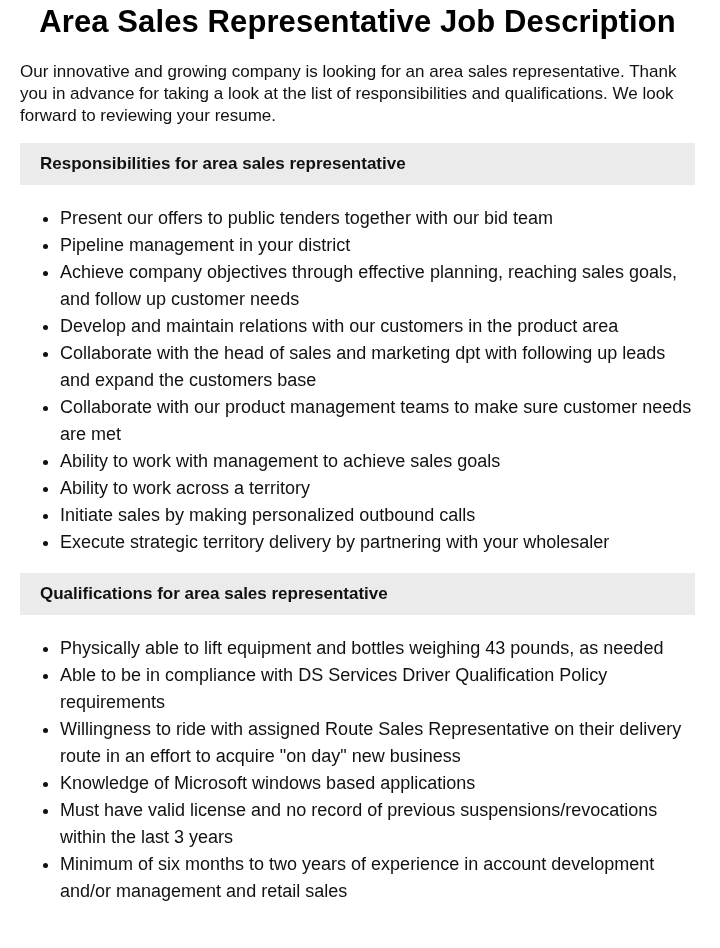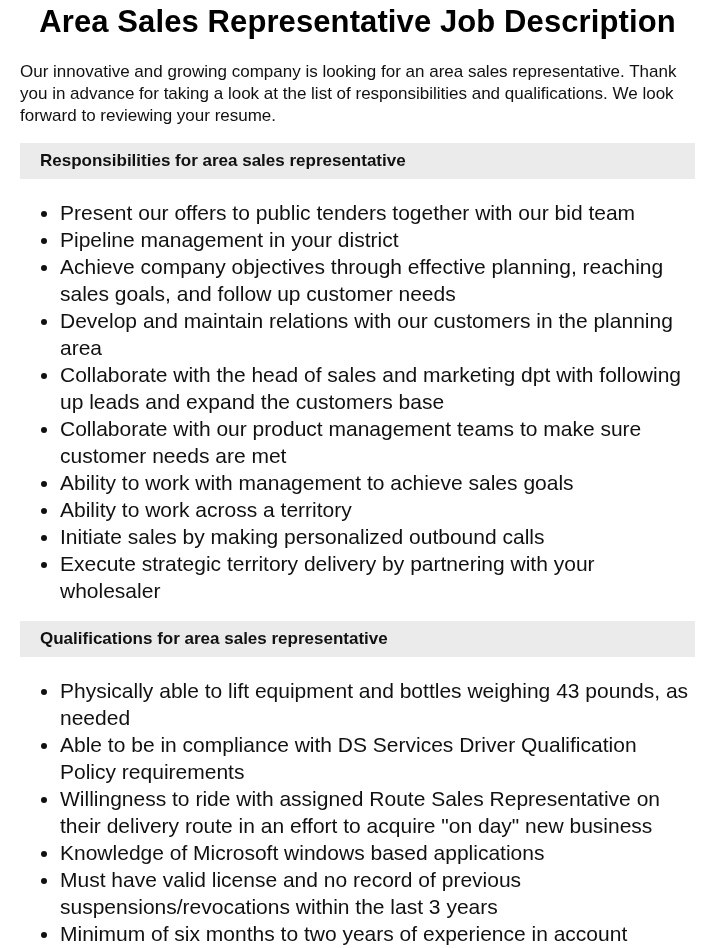--- a/index.html
+++ b/index.html
@@ -28,33 +28,33 @@
       letter-spacing: 0.1px;
     }
     .intro {
       margin: 19px 0 0 0;
       font-size: 17px;
       line-height: 22px;
     }
     .section-header {
       margin-top: 16px;
       background: #ebebeb;
-      height: 36px;
+      height: 42px;
       box-sizing: border-box;
       padding: 6px 20px;
       display: flex;
       align-items: center;
       font-size: 17px;
       font-weight: bold;
       color: #111111;
     }
     ul {
       margin: 20px 0 0 0;
       padding-left: 40px;
-      font-size: 21px;
+      font-size: 18px;
       line-height: 27px;
     }
     ul li {
       padding-left: 0;
     }
     .qual-header {
       margin-top: 17px;
       text-align: center;
     }
     .qual-list {
@@ -70,21 +70,21 @@
   <p class="intro">Our innovative and growing company is looking for an area sales representative. Thank you in advance for taking a look at the list of responsibilities and qualifications. We look forward to reviewing your resume.</p>
 
   <div class="section-header">
     <span>Responsibilities for area sales representative</span>
   </div>
 
   <ul>
     <li>Present our offers to public tenders together with our bid team</li>
     <li>Pipeline management in your district</li>
     <li>Achieve company objectives through effective planning, reaching sales goals, and follow up customer needs</li>
-    <li>Develop and maintain relations with our customers in the planning area</li>
+    <li>Develop and maintain relations with our customers in the product area</li>
     <li>Collaborate with the head of sales and marketing dpt with following up leads and expand the customers base</li>
     <li>Collaborate with our product management teams to make sure customer needs are met</li>
     <li>Ability to work with management to achieve sales goals</li>
     <li>Ability to work across a territory</li>
     <li>Initiate sales by making personalized outbound calls</li>
     <li>Execute strategic territory delivery by partnering with your wholesaler</li>
   </ul>
 
   <div class="section-header qual-header">
     <span>Qualifications for area sales representative</span>

